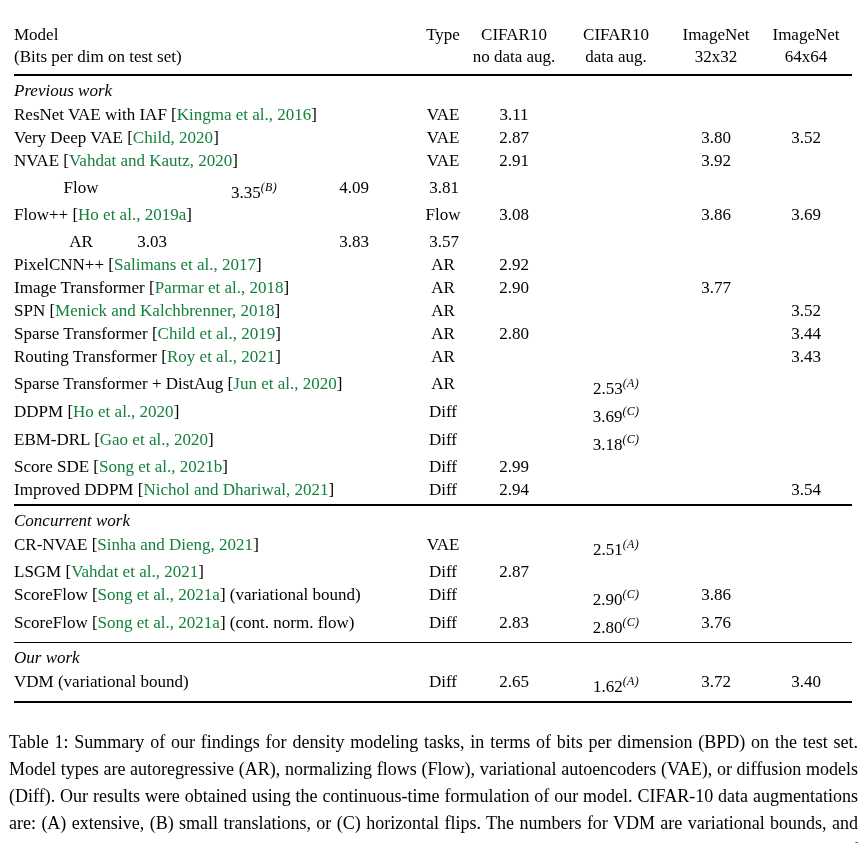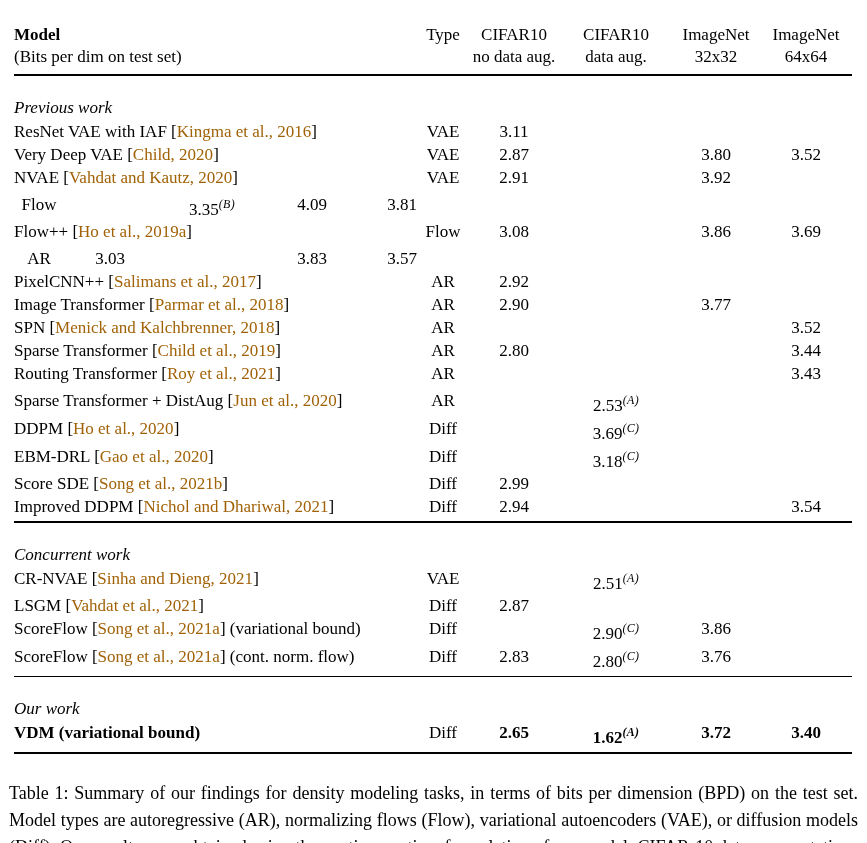--- a/index.html
+++ b/index.html
@@ -14,38 +14,38 @@
   }
   .table-wrap{
     padding:24px 15px 0 14px;
     box-sizing:border-box;
   }
   .thead,.row{
     display:flex;
     align-items:flex-start;
   }
   .c-model{flex:1;text-align:left;}
-  .c-type{width:50px;text-align:center;flex:none;}
+  .c-type{width:50px;text-align:center;flex:none;margin-left:42px;}
   .c-c1{width:92px;text-align:center;flex:none;}
   .c-c2{width:112px;text-align:center;flex:none;}
   .c-i32{width:88px;text-align:center;flex:none;}
   .c-i64{width:92px;text-align:center;flex:none;}
   .thead{font-size:17px;line-height:22px;margin-bottom:6px;}
   .thead .h1{display:block;}
   .thead .h2{display:block;font-weight:normal;}
-  .b{font-weight:bold;}
+  .b{font-weight:normal;}
   .rule{border:none;margin:0;background:#000;height:1.4px;}
   .rule-header{height:1.8px;}
   .rule-bottom{height:2.2px;}
   .tbody{font-size:17px;line-height:23px;}
   .section-title{font-style:italic;padding:1px 0;}
   .row.gap{margin-top:4px;}
-  .cite{color:#a16207;text-decoration:none;cursor:pointer;}
+  .cite{color:#15803d;text-decoration:none;cursor:pointer;}
   .num sup{font-size:70%;font-style:italic;letter-spacing:0.3px;}
-  .section-block{padding:19px 0 3px 0;}
+  .section-block{padding:2px 0 3px 0;}
   .caption{
     margin:26px 9px 0 9px;
     font-size:18px;
     line-height:27px;
     text-align:justify;
   }
 </style>
 </head>
 <body>
 

